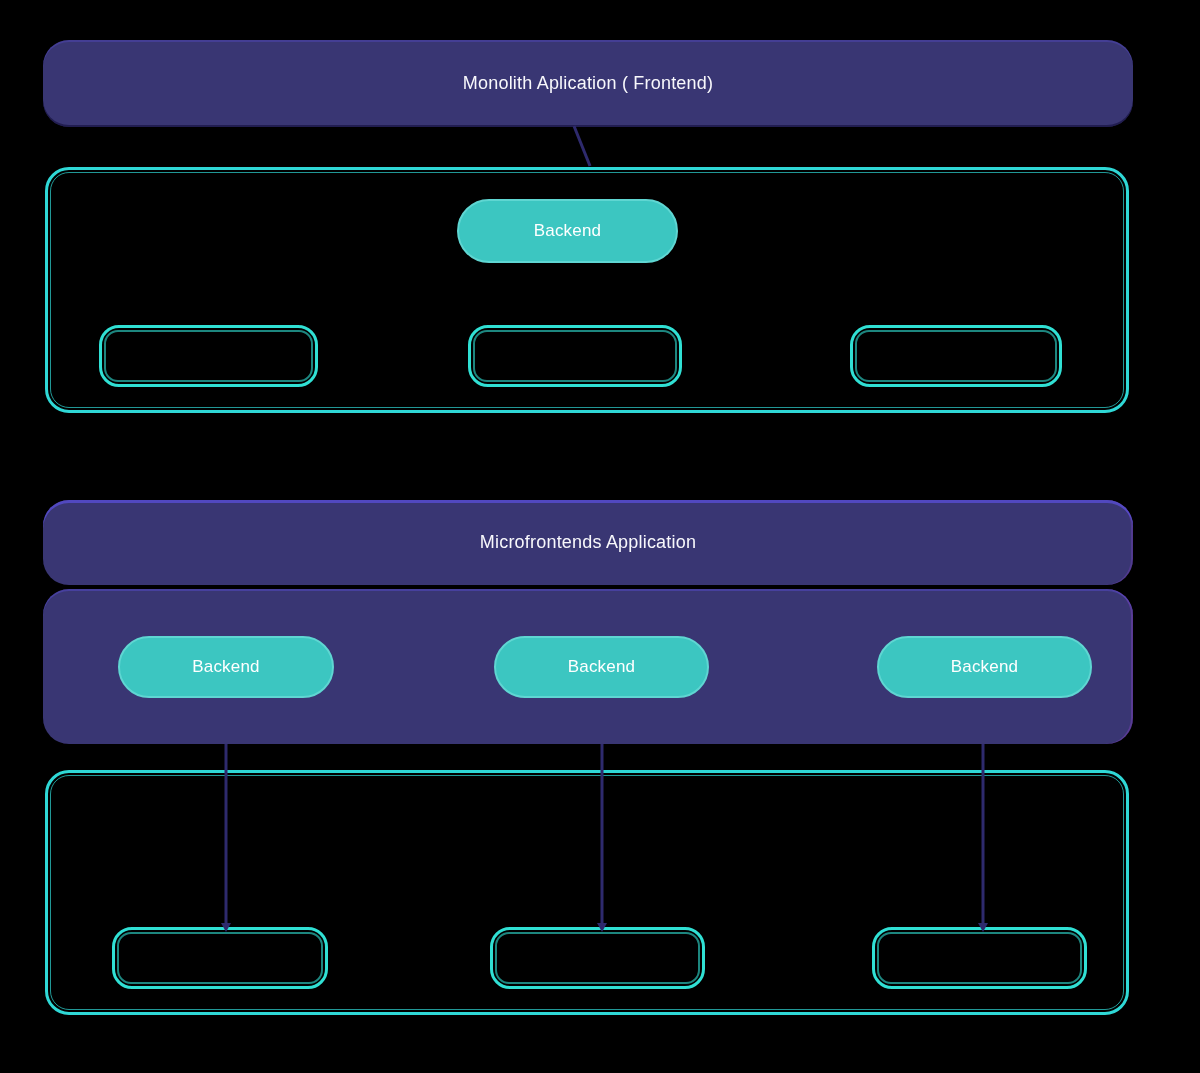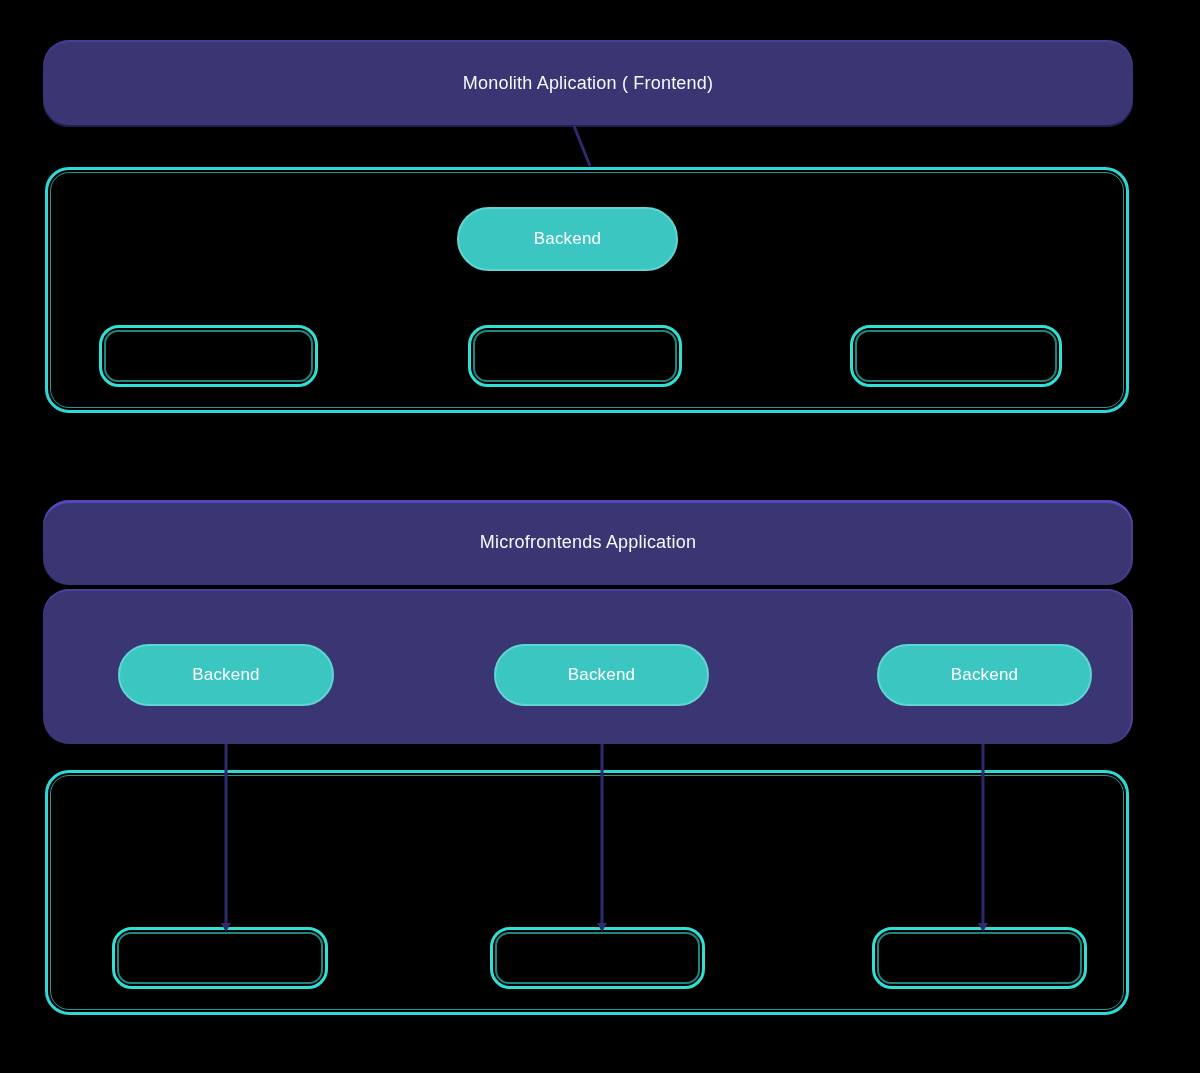--- a/index.html
+++ b/index.html
@@ -38,21 +38,21 @@
   }
   .cbox::after{
     content:"";position:absolute;inset:2px;border:1px solid rgba(47,216,214,.7);
     border-radius:19px;pointer-events:none;
   }
   .cbox.c1{top:167px;height:246px;}
   .cbox.c2{top:770px;height:245px;}
   .pill{
     position:absolute;background:var(--pill);border:2px solid var(--pill-border);
     border-radius:33px;display:flex;align-items:center;justify-content:center;
-    color:#ffffff;font-size:17px;letter-spacing:.2px;box-sizing:border-box;margin-top:8px;
+    color:#ffffff;font-size:17px;letter-spacing:.2px;box-sizing:border-box;
   }
   .pill.p0{left:457px;top:199px;width:221px;height:64px;}
   .pill.m0{left:118px;top:636px;width:216px;height:62px;}
   .pill.m1{left:494px;top:636px;width:215px;height:62px;}
   .pill.m2{left:877px;top:636px;width:215px;height:62px;}
   .module{
     position:absolute;height:62px;border:3px solid var(--teal-bright);
     border-radius:20px;box-sizing:border-box;background:transparent;
   }
   .module::after{

